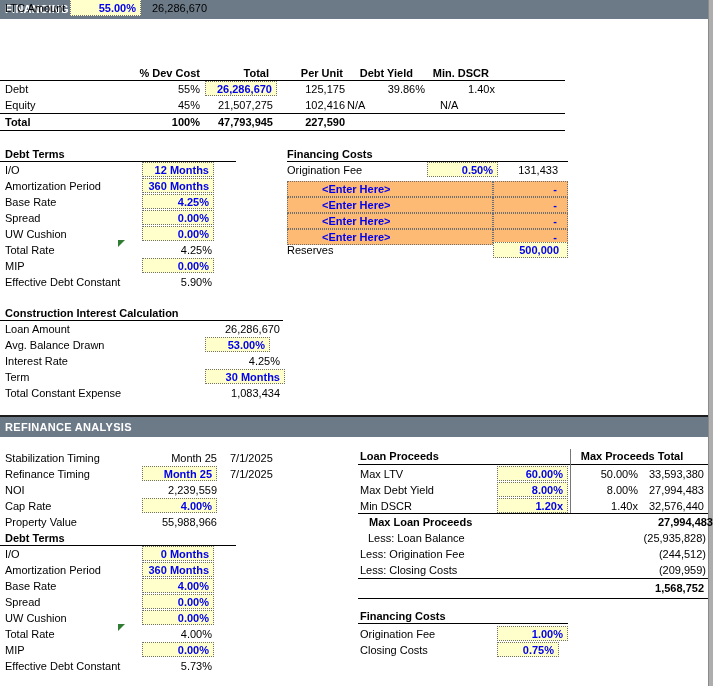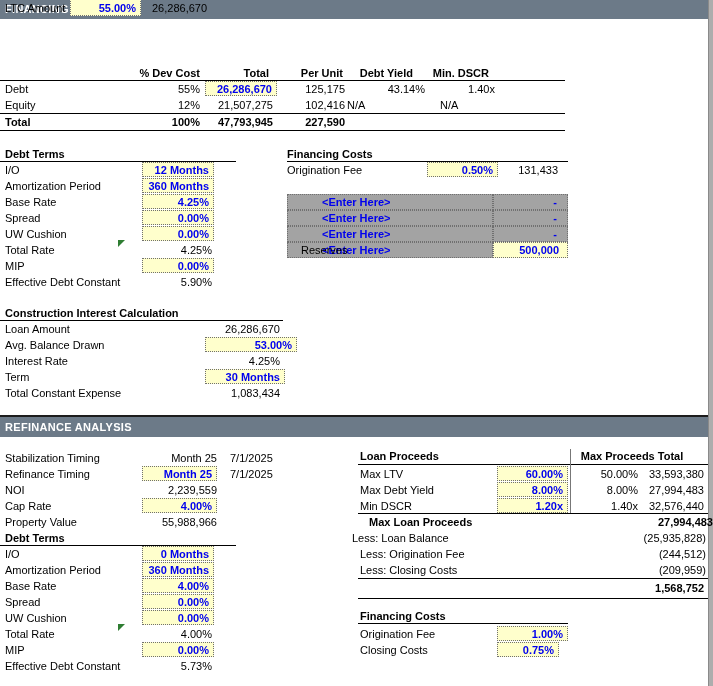--- a/index.html
+++ b/index.html
@@ -10,21 +10,21 @@
   .bar{position:absolute;left:0;width:708px;height:19px;background:#6C7A88;color:#fff;
        font-weight:bold;line-height:19px;padding-left:5px;box-sizing:border-box;letter-spacing:.3px}
   .bar2{border-top:2px solid #1c1c1c;height:22px;line-height:20px}
   .tr{text-align:right}
   .tc{text-align:center}
   .b{font-weight:bold}
   .blue{color:#0000EE;font-weight:bold}
   .box{position:absolute;top:0;height:15px;line-height:14px;background:#FFFFCC;
        border:1px dotted #707070;color:#0000EE;font-weight:bold;text-align:right;
        box-sizing:border-box;padding-right:4px}
-  .ecell{position:absolute;top:16px;height:16px;line-height:15px;background:#a3a3a3;
+  .ecell{position:absolute;top:3px;height:16px;line-height:15px;background:#fdba74;
         border:1px dotted #707070;box-sizing:border-box}
   .hl{position:absolute;height:0;border-top:1px solid #000}
   .vl{position:absolute;width:0;border-left:1px solid #777}
   .flag{position:absolute;width:0;height:0;border-left:7px solid #2E7D32;border-bottom:7px solid transparent}
   .strip{position:absolute;left:708px;top:0;width:5px;height:686px;background:#ADADAD;
          border-left:1px solid #8a8a8a;box-sizing:border-box}
 </style>
 </head>
 <body>
 
@@ -44,26 +44,26 @@
   <span class="a tr" style="right:152px">Debt Yield</span>
   <span class="a tr" style="right:76px">Min. DSCR</span>
 </div>
 <div class="hl" style="top:80px;left:0;width:565px"></div>
 
 <div class="r" style="top:81px;left:0;width:565px">
   <span class="a" style="left:5px">Debt</span>
   <span class="a tr" style="right:365px">55%</span>
   <span class="box" style="left:205px;width:72px">26,286,670</span>
   <span class="a tr" style="right:220px">125,175</span>
-  <span class="a tr" style="right:140px">43.14%</span>
+  <span class="a tr" style="right:140px">39.86%</span>
   <span class="a tr" style="right:70px">1.40x</span>
 </div>
 <div class="r" style="top:97px;left:0;width:565px">
   <span class="a" style="left:5px">Equity</span>
-  <span class="a tr" style="right:365px">12%</span>
+  <span class="a tr" style="right:365px">45%</span>
   <span class="a tr" style="right:292px">21,507,275</span>
   <span class="a tr" style="right:220px">102,416</span>
   <span class="a" style="left:347px">N/A</span>
   <span class="a" style="left:440px">N/A</span>
 </div>
 <div class="hl" style="top:113px;left:0;width:565px"></div>
 <div class="r b" style="top:114px;left:0;width:565px">
   <span class="a" style="left:5px">Total</span>
   <span class="a tr" style="right:365px">100%</span>
   <span class="a tr" style="right:292px">47,793,945</span>
@@ -126,34 +126,34 @@
 </div>
 <div class="r" style="top:210px;left:0;width:713px">
   <span class="ecell blue" style="left:287px;width:206px;padding-left:34px">&lt;Enter Here&gt;</span>
   <span class="ecell blue tr" style="left:493px;width:75px;padding-right:10px">-</span>
 </div>
 <div class="r" style="top:226px;left:0;width:713px">
   <span class="ecell blue" style="left:287px;width:206px;padding-left:34px">&lt;Enter Here&gt;</span>
   <span class="ecell blue tr" style="left:493px;width:75px;padding-right:10px">-</span>
 </div>
 <div class="r" style="top:242px;left:0;width:713px">
-  <span class="a" style="left:301px">Reserves</span>
+  <span class="a" style="left:287px">Reserves</span>
   <span class="box" style="left:493px;width:75px;height:16px;line-height:15px;padding-right:8px">500,000</span>
 </div>
 
 <div class="r b" style="top:305px;left:5px">Construction Interest Calculation</div>
 <div class="hl" style="top:320px;left:0;width:283px"></div>
 
 <div class="r" style="top:321px;left:0;width:290px">
   <span class="a" style="left:5px">Loan Amount</span>
   <span class="a tr" style="left:160px;width:120px">26,286,670</span>
 </div>
 <div class="r" style="top:337px;left:0;width:290px">
   <span class="a" style="left:5px">Avg. Balance Drawn</span>
-  <span class="box" style="left:205px;width:92px">53.00%</span>
+  <span class="box" style="left:205px;width:65px">53.00%</span>
 </div>
 <div class="r" style="top:353px;left:0;width:290px">
   <span class="a" style="left:5px">Interest Rate</span>
   <span class="a tr" style="left:160px;width:120px">4.25%</span>
 </div>
 <div class="r" style="top:369px;left:0;width:290px">
   <span class="a" style="left:5px">Term</span>
   <span class="box" style="left:205px;width:80px">30 Months</span>
 </div>
 <div class="r" style="top:385px;left:0;width:290px">
@@ -248,21 +248,21 @@
   <span class="a tr" style="left:580px;width:58px">1.40x</span>
   <span class="a tr" style="left:636px;width:68px">32,576,440</span>
 </div>
 <div class="hl" style="top:513px;left:358px;width:350px"></div>
 
 <div class="r b" style="top:514px;left:9px;width:713px">
   <span class="a" style="left:360px">Max Loan Proceeds</span>
   <span class="a tr" style="left:600px;width:104px">27,994,483</span>
 </div>
 <div class="r" style="top:530px;left:0;width:713px">
-  <span class="a" style="left:352px">Less: Loan Balance</span>
+  <span class="a" style="left:368px">Less: Loan Balance</span>
   <span class="a tr" style="left:600px;width:106px">(25,935,828)</span>
 </div>
 <div class="r" style="top:546px;left:0;width:713px">
   <span class="a" style="left:360px">Less: Origination Fee</span>
   <span class="a tr" style="left:600px;width:106px">(244,512)</span>
 </div>
 <div class="r" style="top:562px;left:0;width:713px">
   <span class="a" style="left:360px">Less: Closing Costs</span>
   <span class="a tr" style="left:600px;width:106px">(209,959)</span>
 </div>

